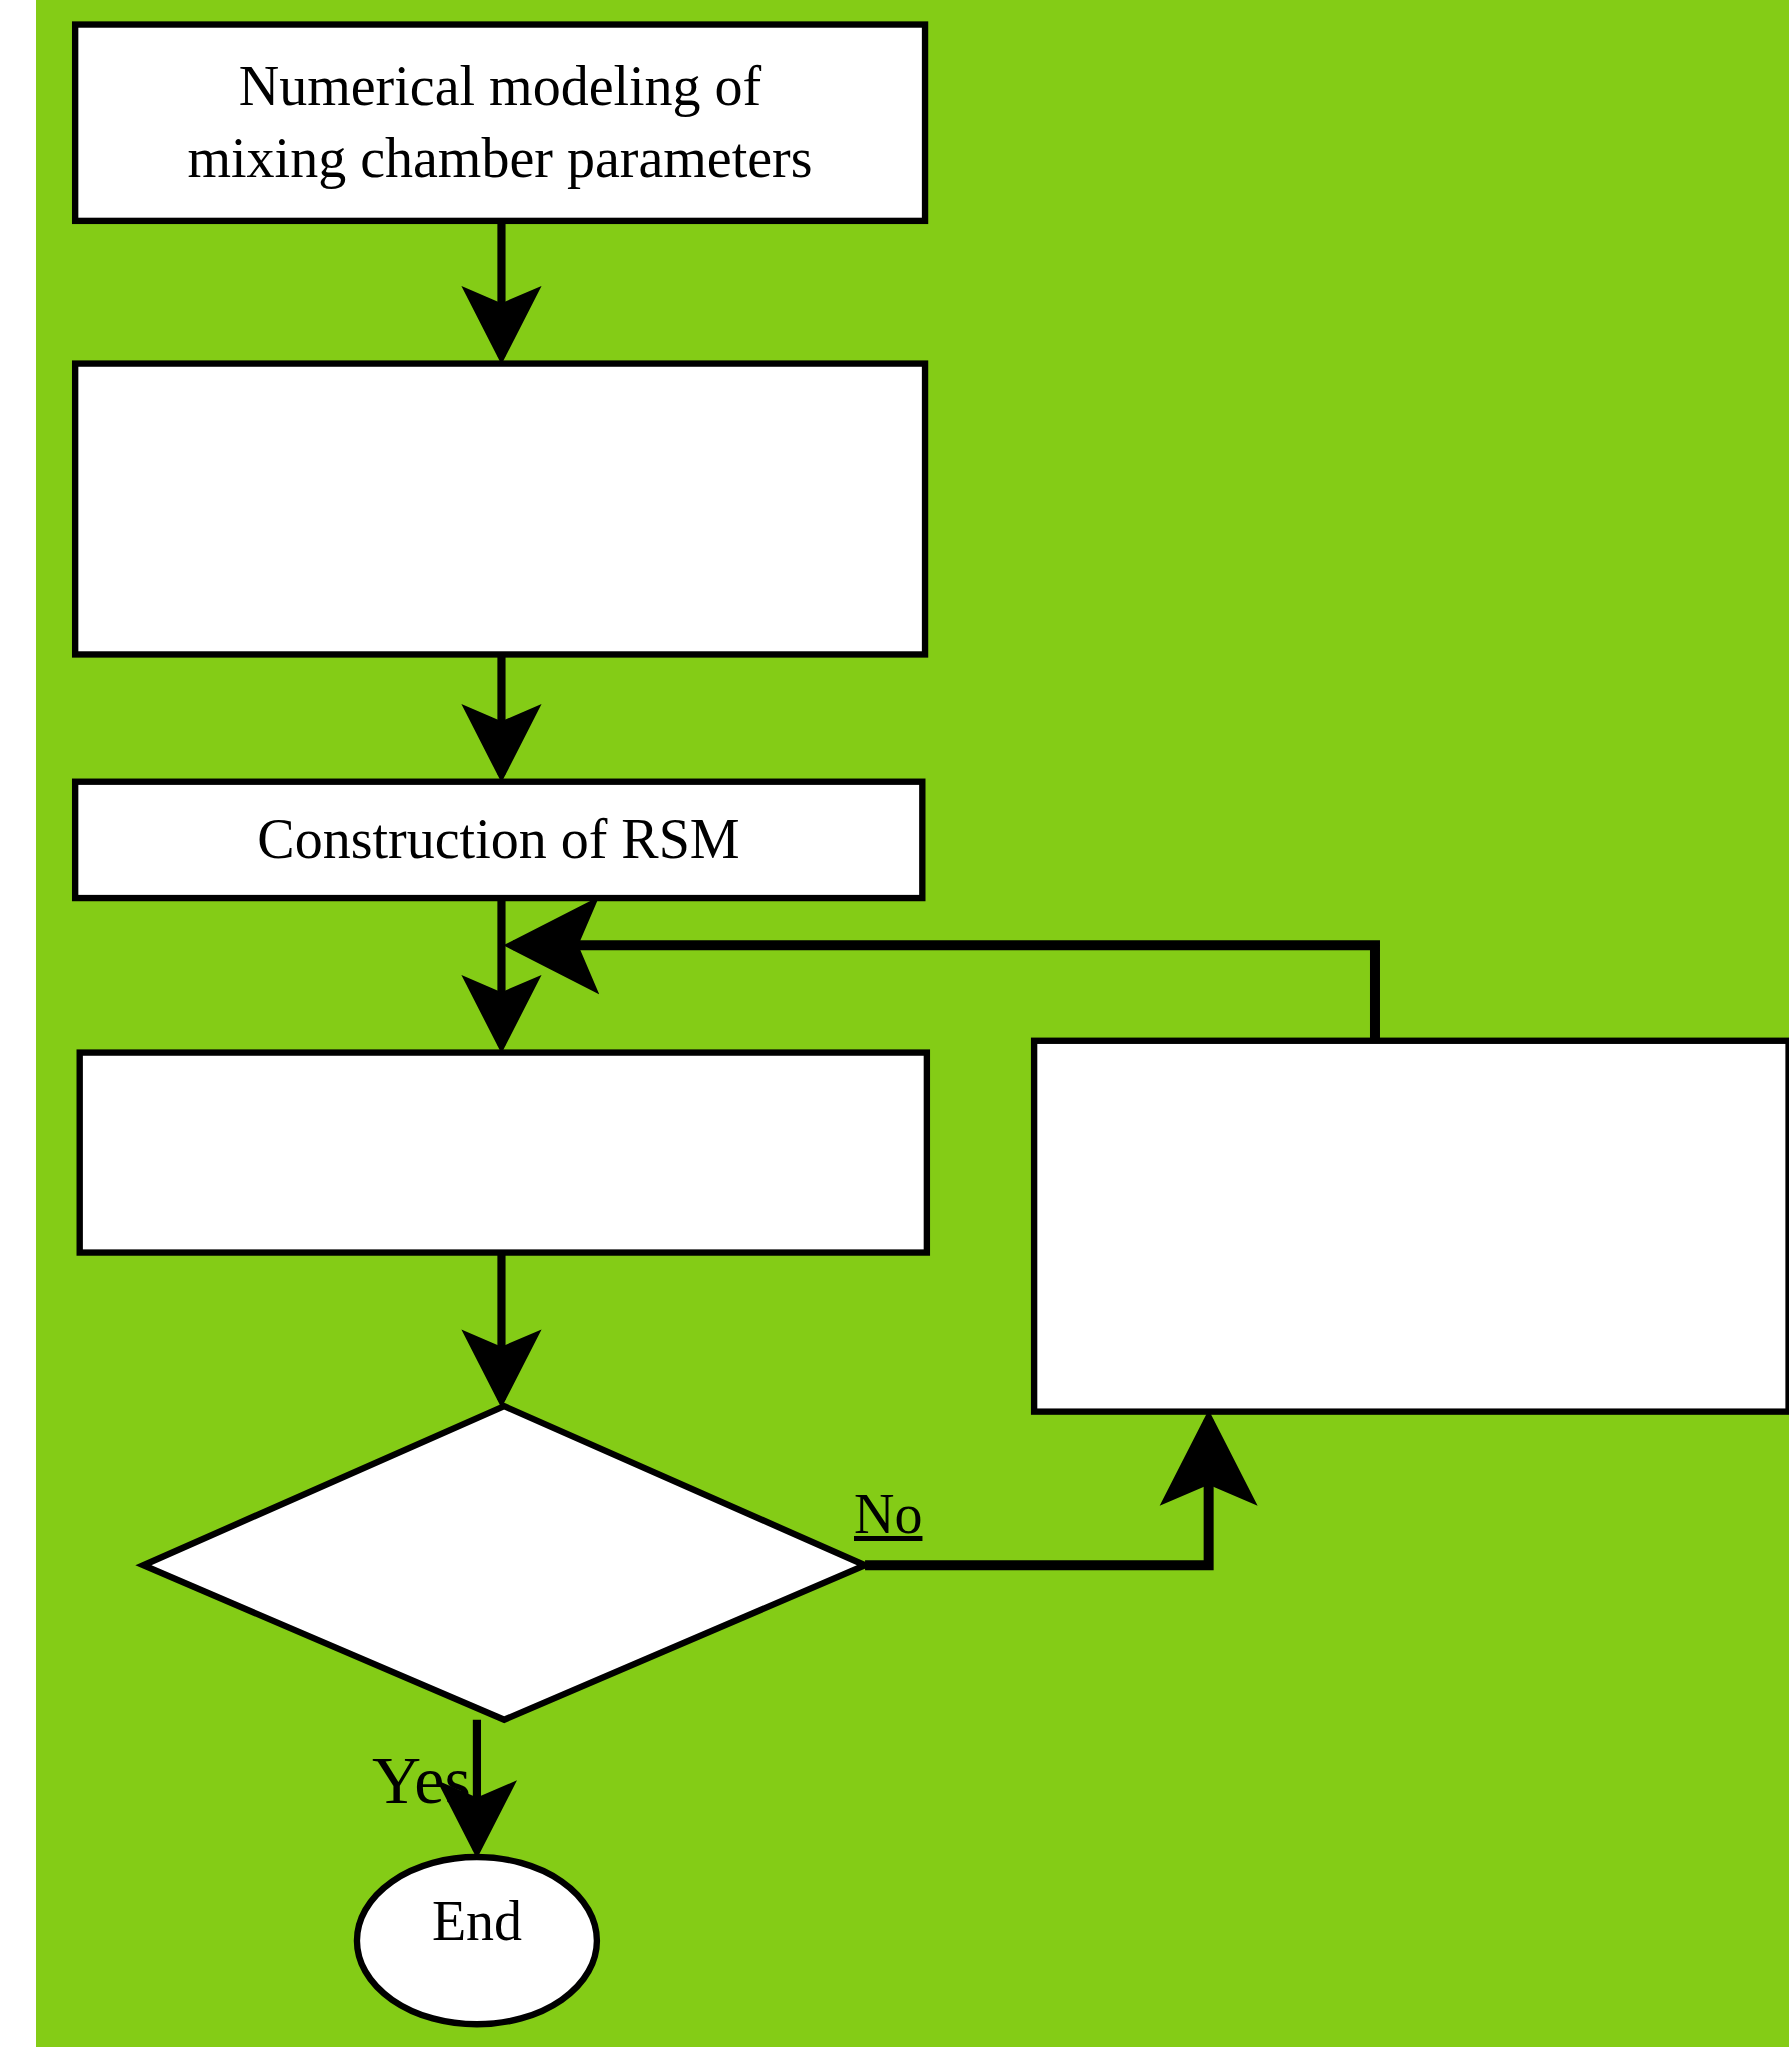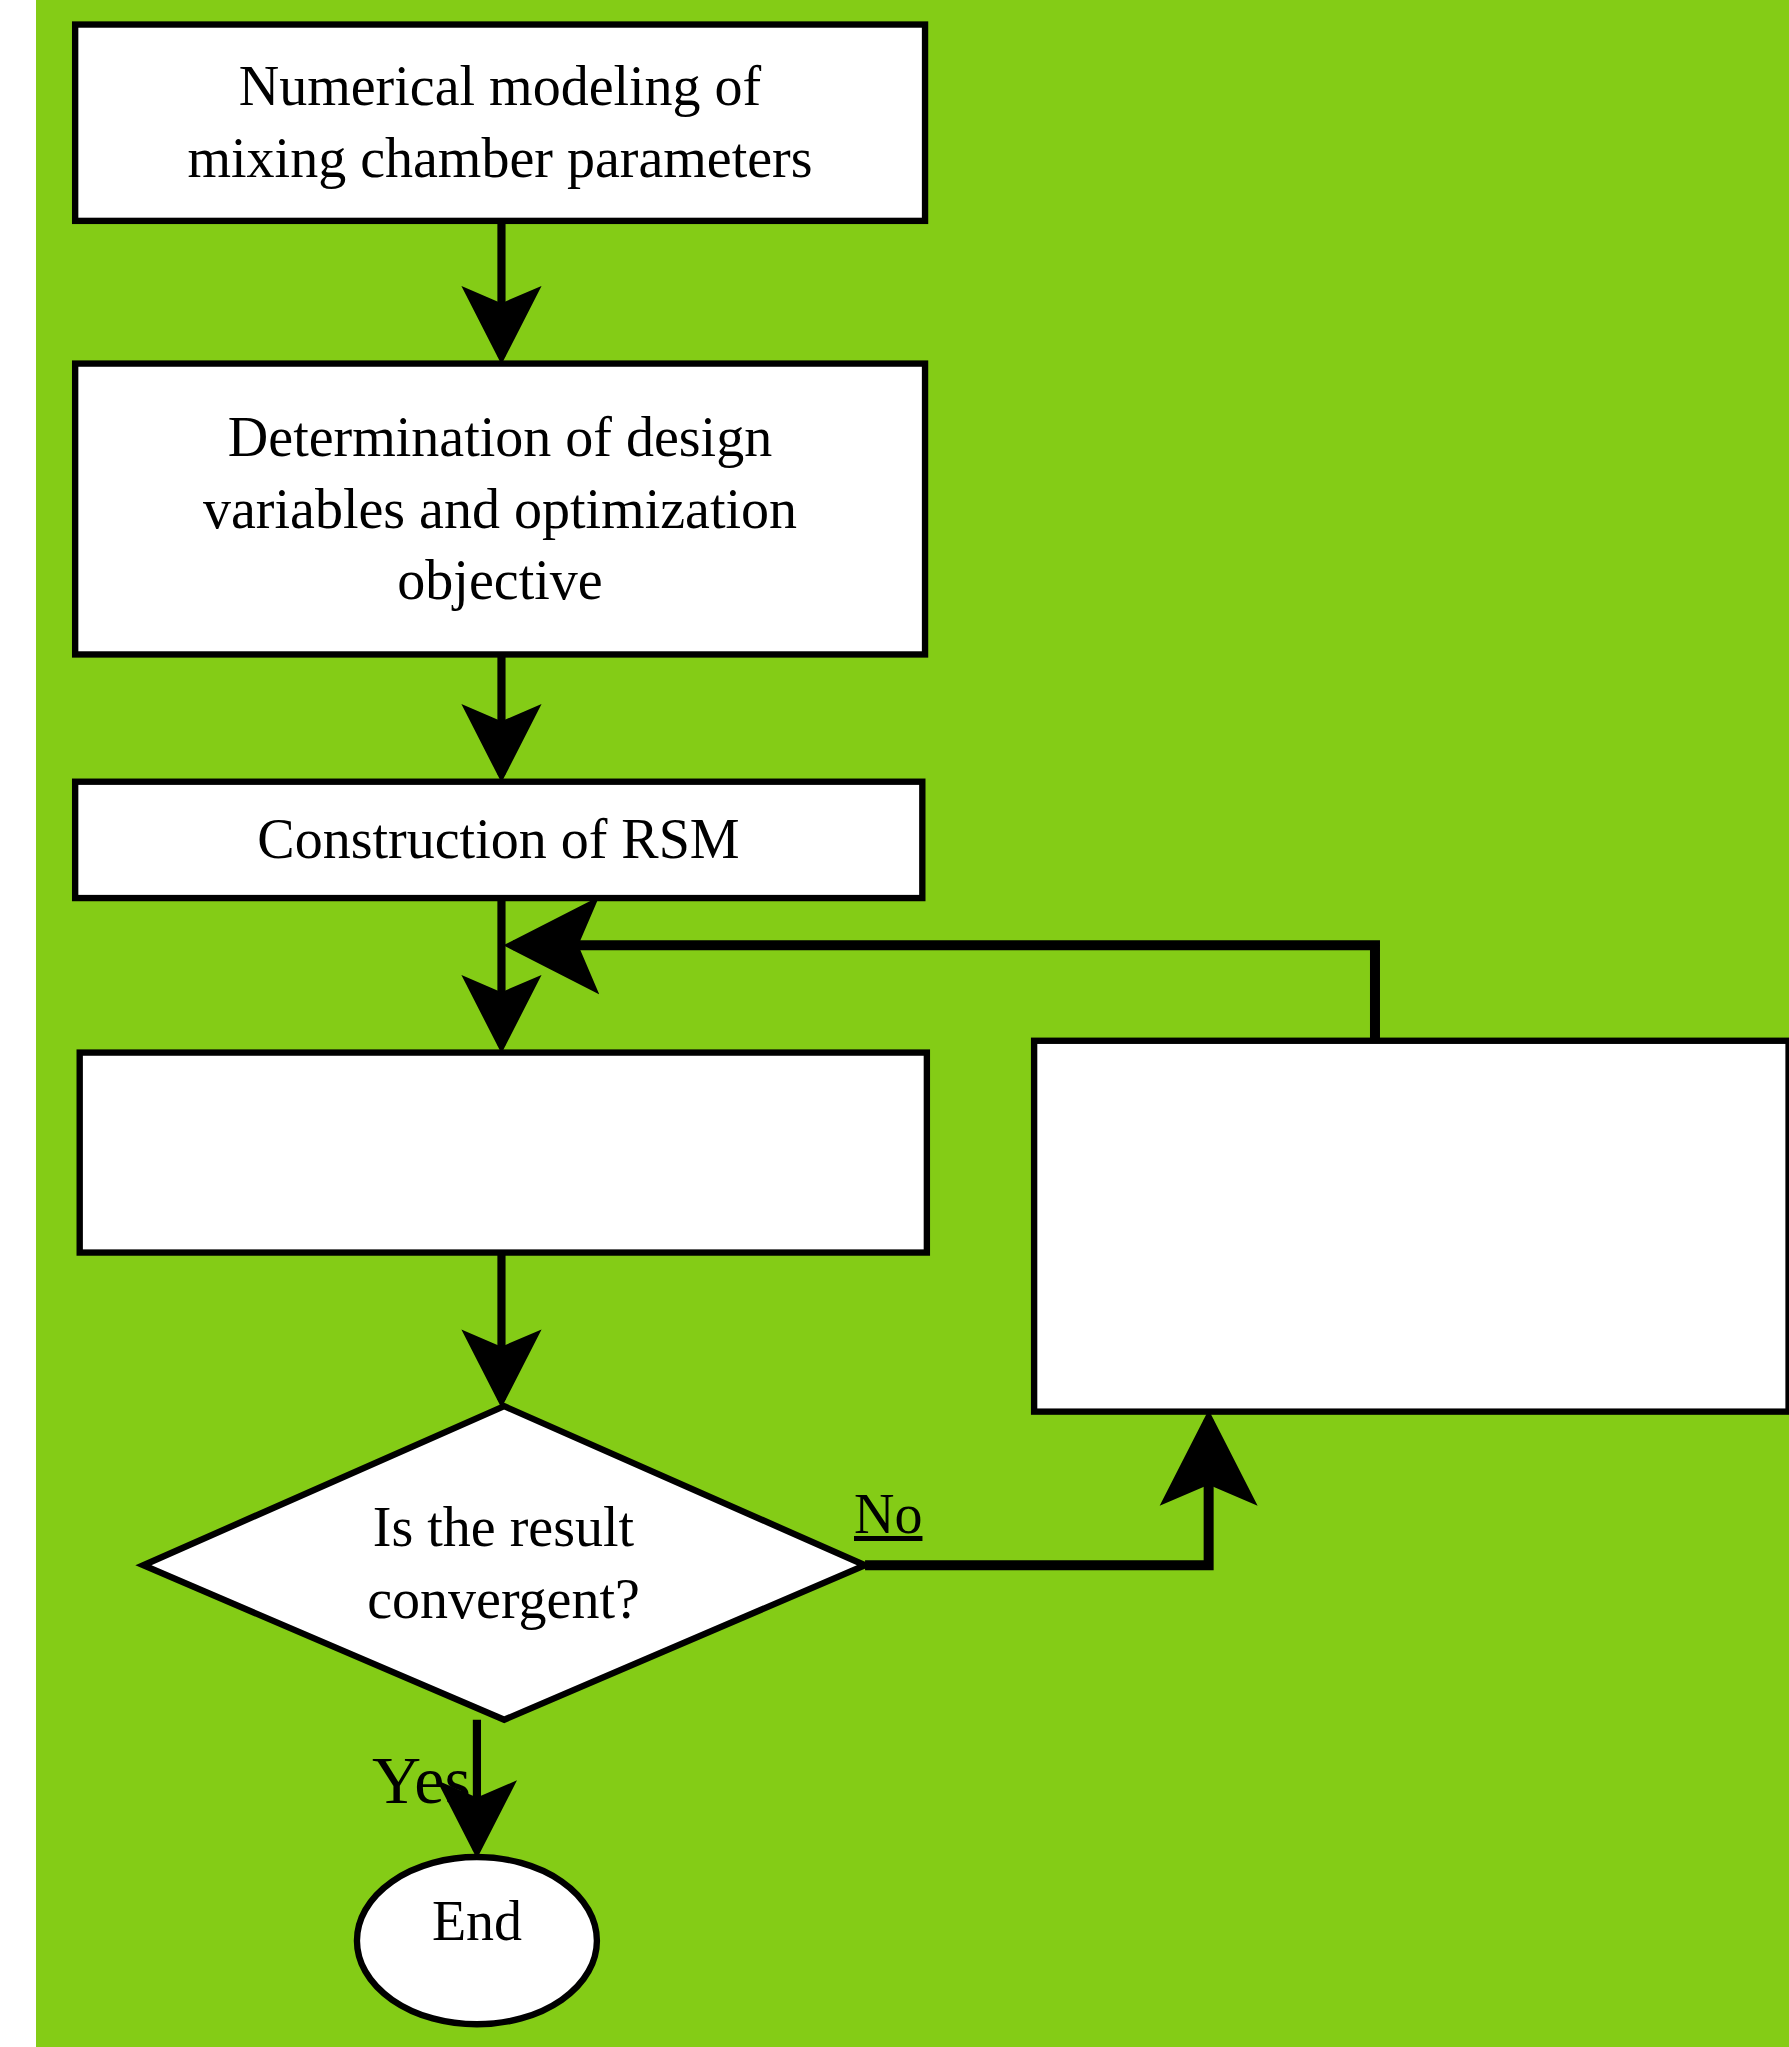--- a/index.html
+++ b/index.html
@@ -93,30 +93,25 @@
     <line x1="512" y1="1378" x2="512" y2="1540" stroke="#000000" stroke-width="9" marker-end="url(#arrowhead)"></line>
 
     <polyline points="912,1722 1290,1722 1290,1562" fill="none" stroke="#000000" stroke-width="11" marker-end="url(#arrowhead)"></polyline>
 
     <line x1="485" y1="1892" x2="485" y2="2036" stroke="#000000" stroke-width="9" marker-end="url(#arrowhead)"></line>
   </svg>
 
   <div class="node-label" id="label-numerical-modeling">Numerical modeling  of
 mixing chamber parameters</div>
 
-  <div class="node-label" id="label-design-variables">Determination of design
-variables and optimization
-objective</div>
 
   <div class="node-label" id="label-construction-rsm">Construction of RSM</div>
 
 
 
-  <div class="node-label" id="label-decision">Is the result
-convergent?</div>
 
   <div class="node-label" id="label-end">End</div>
 
   <div class="edge-label" id="label-no">No</div>
 
   <div class="edge-label" id="label-yes">Yes</div>
 
 </div>
 
 

